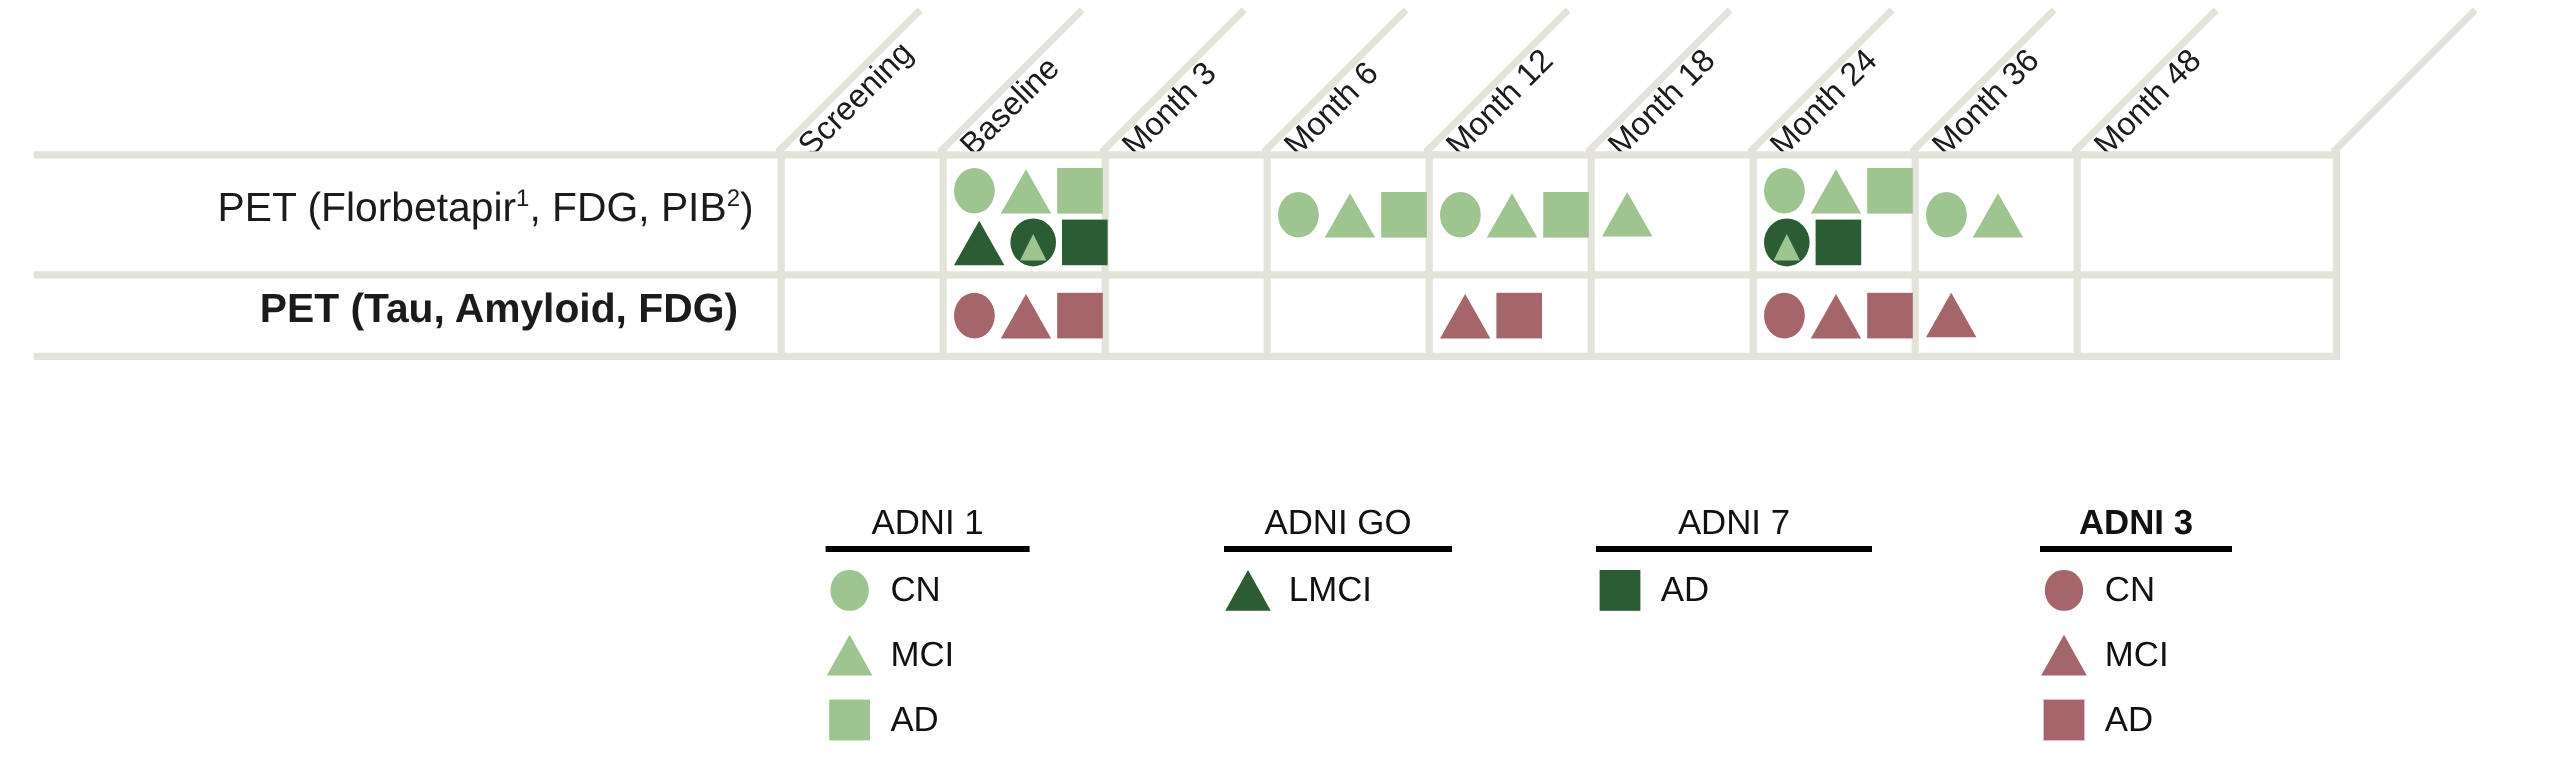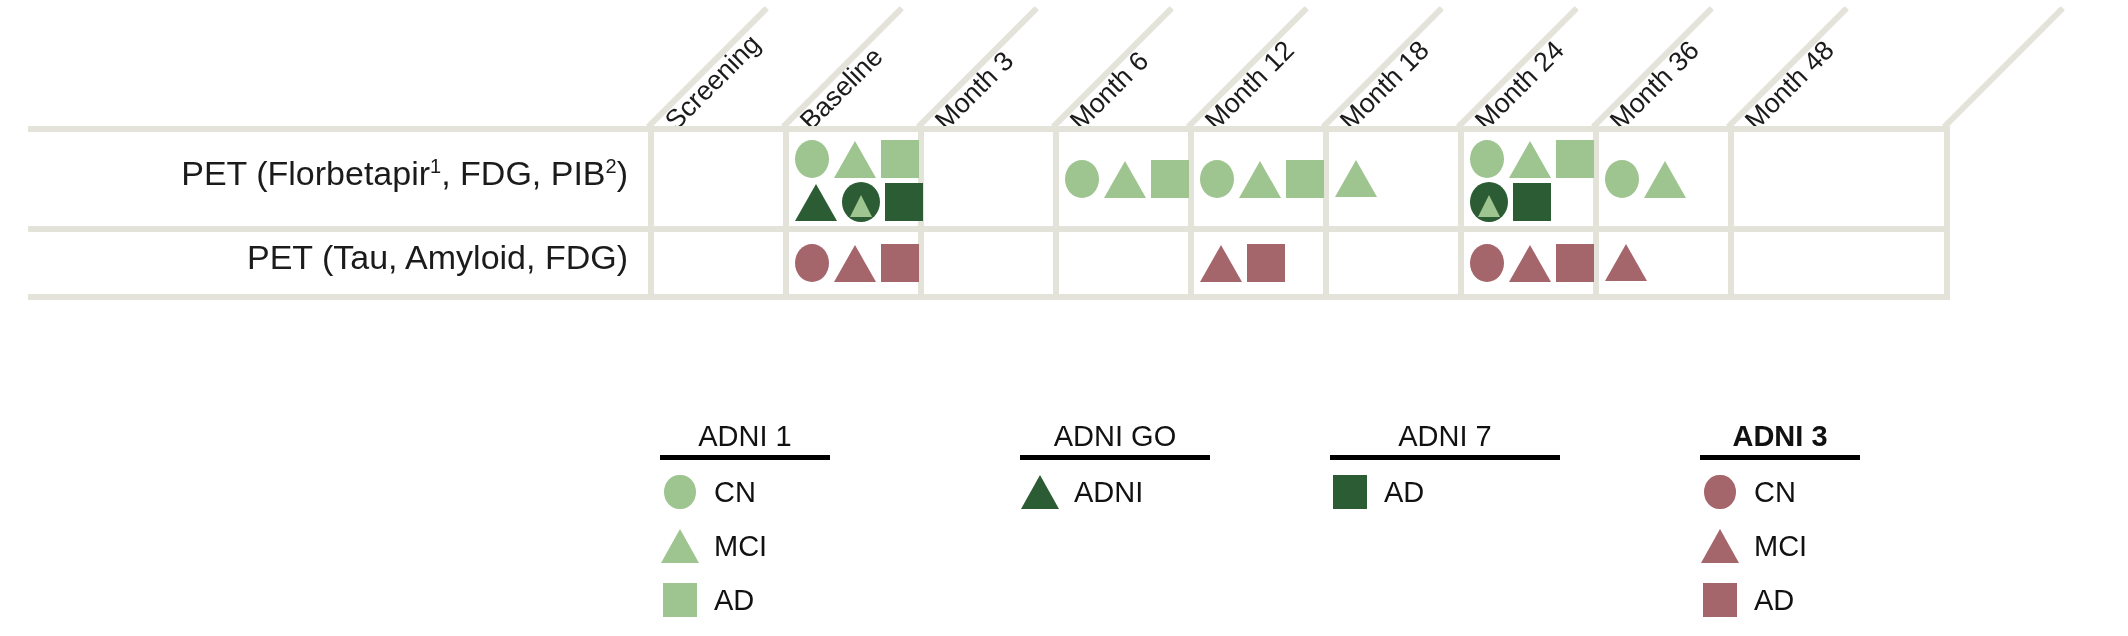--- a/index.html
+++ b/index.html
@@ -106,21 +106,21 @@
       <div class="vline" style="left: 783px; top: 126px; height: 174px;"></div>
       <div class="vline" style="left: 918px; top: 126px; height: 174px;"></div>
       <div class="vline" style="left: 1053px; top: 126px; height: 174px;"></div>
       <div class="vline" style="left: 1188px; top: 126px; height: 174px;"></div>
       <div class="vline" style="left: 1323px; top: 126px; height: 174px;"></div>
       <div class="vline" style="left: 1458px; top: 126px; height: 174px;"></div>
       <div class="vline" style="left: 1593px; top: 126px; height: 174px;"></div>
       <div class="vline" style="left: 1728px; top: 126px; height: 174px;"></div>
       <div class="vline" style="left: 1944px; top: 126px; height: 174px;"></div>
       <div class="rowlabel" style="left: 40px; width: 588px; top: 154px;">PET (Florbetapir<sup>1</sup>, FDG, PIB<sup>2</sup>)</div>
-      <div class="rowlabel" style="left: 40px; width: 588px; top: 238px;">PET (Tau, Amyloid, FDG)</div>
+      <div class="rowlabel" style="left: 27px; width: 588px; top: 238px; font-weight: bold;">PET (Tau, Amyloid, FDG)</div>
       <div class="cell" style="left: 654px; top: 132px; width: 129px; height: 94px;"></div>
       <div class="cell" style="left: 789px; top: 132px; width: 129px; height: 94px;">
         <div class="symrow" style="left: 6px; top: 8px;">
           <span class="sym circle" style="background: rgb(158, 196, 144); width: 34px; height: 38px;"></span>
           <span class="sym tri" style="border-left-width: 21px; border-right-width: 21px; border-bottom: 37px solid rgb(158, 196, 144);"></span>
           <span class="sym square" style="background: rgb(158, 196, 144); width: 38px; height: 38px;"></span>
         </div>
         <div class="symrow" style="left: 6px; top: 50px;">
           <span class="sym tri" style="border-left-width: 21px; border-right-width: 21px; border-bottom: 37px solid rgb(43, 92, 51);"></span>
           <span class="sym combo" style="background: rgb(43, 92, 51); width: 38px; height: 40px;">
@@ -194,21 +194,21 @@
         </div>
       </div>
       <div class="cell" style="left: 1599px; top: 232px; width: 129px; height: 62px;">
         <div class="symrow" style="left: 6px; top: 12px;">
           <span class="sym tri" style="border-left-width: 21px; border-right-width: 21px; border-bottom: 37px solid rgb(164, 101, 107);"></span>
         </div>
       </div>
       <div class="cell" style="left: 1734px; top: 232px; width: 210px; height: 62px;"></div>
     </div>
   <div id="legend-layer">
-      <div class="legend" style="left: 660px; top: 420px;">
+      <div class="legend" style="left: 688px; top: 420px;">
         <div class="lg-title" style="width: 170px;">ADNI 1</div>
         <div class="lg-item">
           <span class="lg-sym-wrap">
             <span class="sym circle" style="background: rgb(158, 196, 144); width: 31.28px; height: 34.96px;"></span>
           </span>
           <span class="lbl">CN</span>
         </div>
         <div class="lg-item">
           <span class="lg-sym-wrap">
             <span class="sym tri" style="border-left-width: 19.32px; border-right-width: 19.32px; border-bottom: 34.04px solid rgb(158, 196, 144);"></span>
@@ -221,21 +221,21 @@
           </span>
           <span class="lbl">AD</span>
         </div>
       </div>
       <div class="legend" style="left: 1020px; top: 420px;">
         <div class="lg-title" style="width: 190px;">ADNI GO</div>
         <div class="lg-item">
           <span class="lg-sym-wrap">
             <span class="sym tri" style="border-left-width: 19.32px; border-right-width: 19.32px; border-bottom: 34.04px solid rgb(43, 92, 51);"></span>
           </span>
-          <span class="lbl">ADNI</span>
+          <span class="lbl">LMCI</span>
         </div>
       </div>
       <div class="legend" style="left: 1330px; top: 420px;">
         <div class="lg-title" style="width: 230px;">ADNI 7</div>
         <div class="lg-item">
           <span class="lg-sym-wrap">
             <span class="sym square" style="background: rgb(43, 92, 51); width: 34.96px; height: 34.96px;"></span>
           </span>
           <span class="lbl">AD</span>
         </div>

